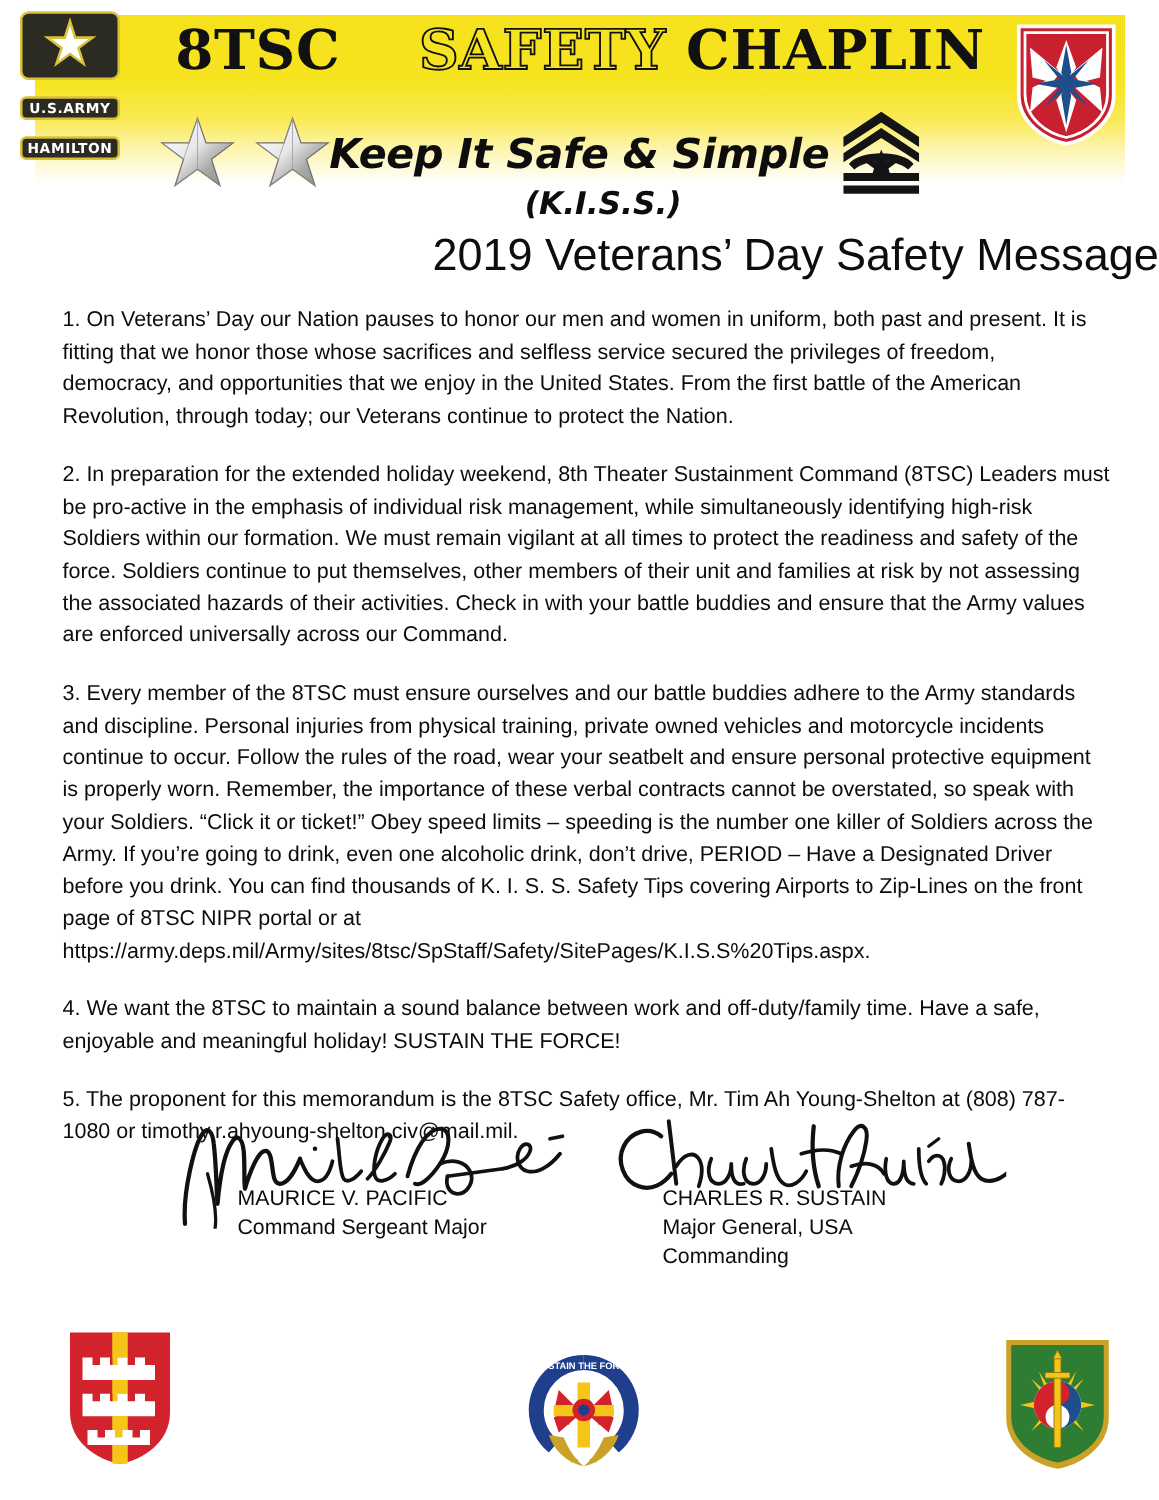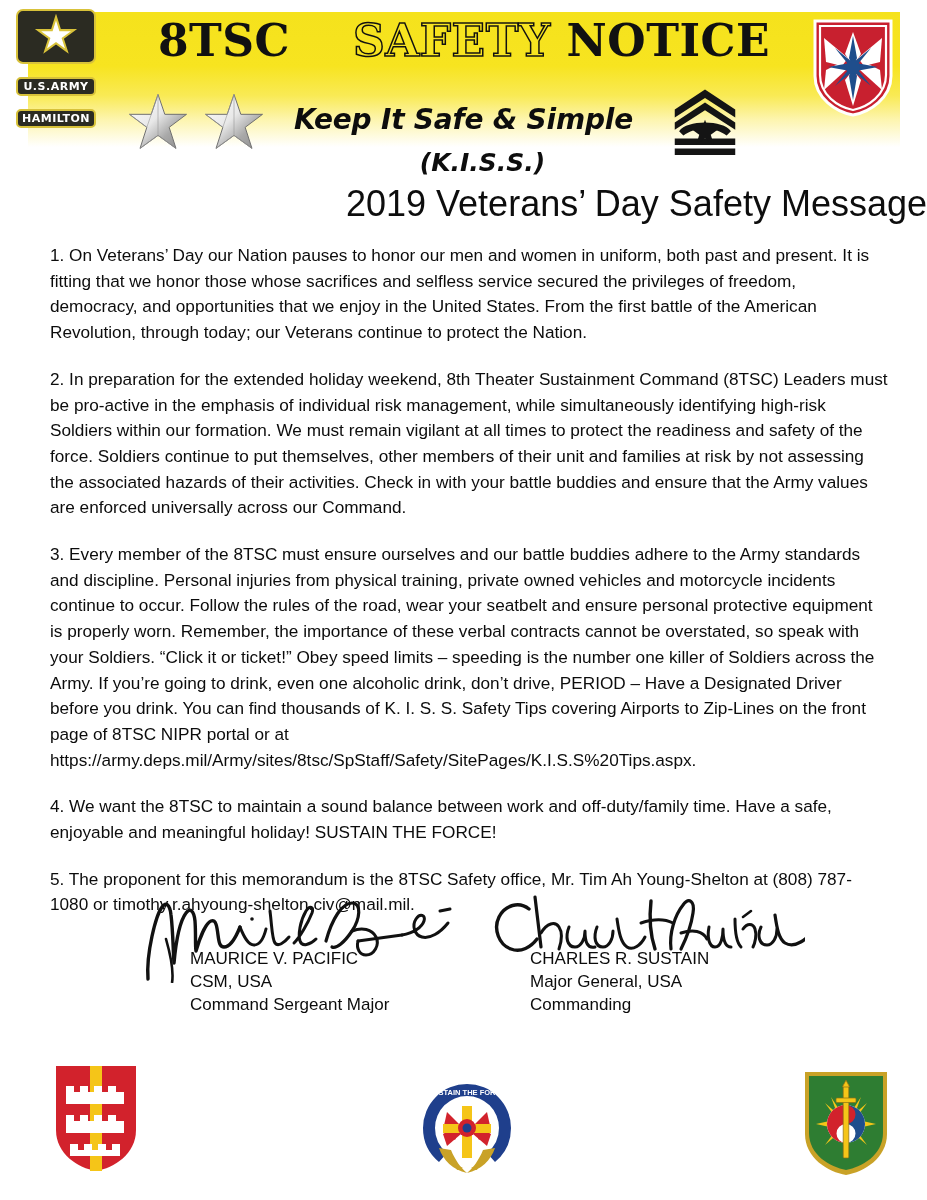--- a/index.html
+++ b/index.html
@@ -145,21 +145,21 @@
     width: 927px;
     text-align: center;
     font-family: "DejaVu Sans", sans-serif;
     font-weight: bold;
     font-style: italic;
     color: #0d0d0d;
     white-space: nowrap;
   }
   #kiss-main {
     top: 103px;
-    font-size: 28px;
+    font-size: 33px;
     letter-spacing: -0.2px;
   }
   #kiss-abbr {
     top: 148px;
     font-size: 25px;
     padding-left: 19px;
   }
   .msg-title {
     position: absolute;
     top: 183px;
@@ -214,21 +214,21 @@
   #patch-sustain { left: 417px; top: 1078px; width: 100px; height: 100px; }
   #patch-8mp { left: 800px; top: 1068px; width: 92px; height: 110px; }
 </style>
 </head>
 <body>
 
 <div class="page">
 
   <div class="banner">
     <div class="banner-title">
-      <span class="t-solid">8TSC </span><span style="color:#f7e420; -webkit-text-stroke:1.5px #111; text-shadow:0 0 0 #111;margin-left:47px;">SAFETY</span><span class="t-solid"> NOTICE</span>
+      <span class="t-solid">8TSC </span><span style="color:#f7e420; -webkit-text-stroke:1.5px #111; text-shadow:0 0 0 #111;margin-left:47px;">SAFETY</span><span class="t-solid"> CHAPLIN</span>
     </div>
   </div>
 
   <div class="apac-logo">
     <div class="apac-star-box">
       <div class="apac-star-outer"></div>
       <div class="apac-star-inner"></div>
     </div>
     <div class="apac-label">U.S.ARMY</div>
     <div class="apac-label">HAMILTON</div>
@@ -315,21 +315,20 @@
       <path d="M212 38 C222 34 232 36 236 44 C240 52 234 62 226 62 C220 62 216 56 218 48" stroke-width="3"></path>
       <path d="M218 48 C232 46 248 44 262 42" stroke-width="3"></path>
       <path d="M262 42 C274 40 282 34 284 28 C286 22 280 20 276 26 C272 32 274 42 282 44 C290 46 300 40 308 30" stroke-width="3"></path>
       <path d="M300 18 L310 16" stroke-width="3"></path>
       <path d="M26 46 C30 60 34 78 32 90 C30 100 22 100 20 92" stroke-width="2.6"></path>
     </g>
   </svg>
 
   <div class="sig-block" id="sig-left">
     <div>MAURICE V. PACIFIC</div>
-    <div>CSM, USA</div>
     <div>Command Sergeant Major</div>
   </div>
 
   <svg class="sig-scribble" id="scribble-right" viewBox="0 0 320 78">
     <g fill="none" stroke="#111111" stroke-linecap="round" stroke-linejoin="round">
       <path d="M44 16 C34 8 20 12 14 24 C8 36 14 52 26 56 C36 60 46 54 52 46" stroke-width="3.4"></path>
       <path d="M50 4 C52 20 54 38 56 54" stroke-width="3.2"></path>
       <path d="M56 40 C62 30 70 28 74 34 C78 40 76 50 74 56" stroke-width="3"></path>
       <path d="M84 34 C80 44 82 54 90 54 C96 54 100 46 100 38 C100 48 102 56 110 54" stroke-width="3"></path>
       <path d="M112 34 C108 44 110 54 118 54 C124 54 128 46 128 38" stroke-width="3"></path>

